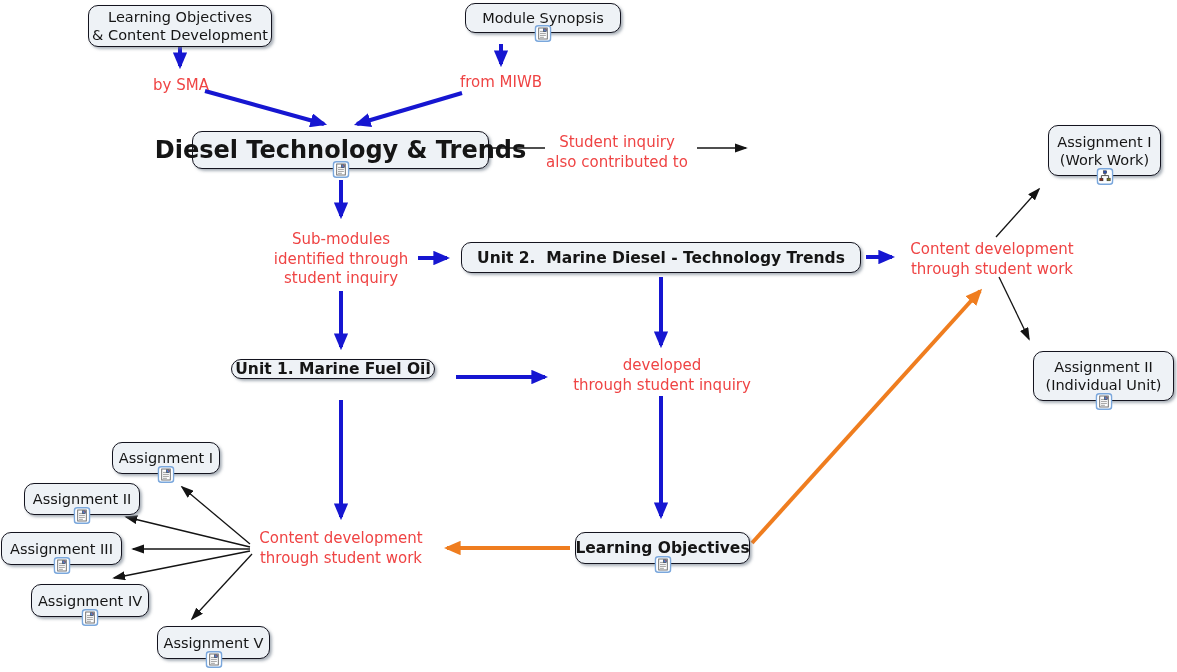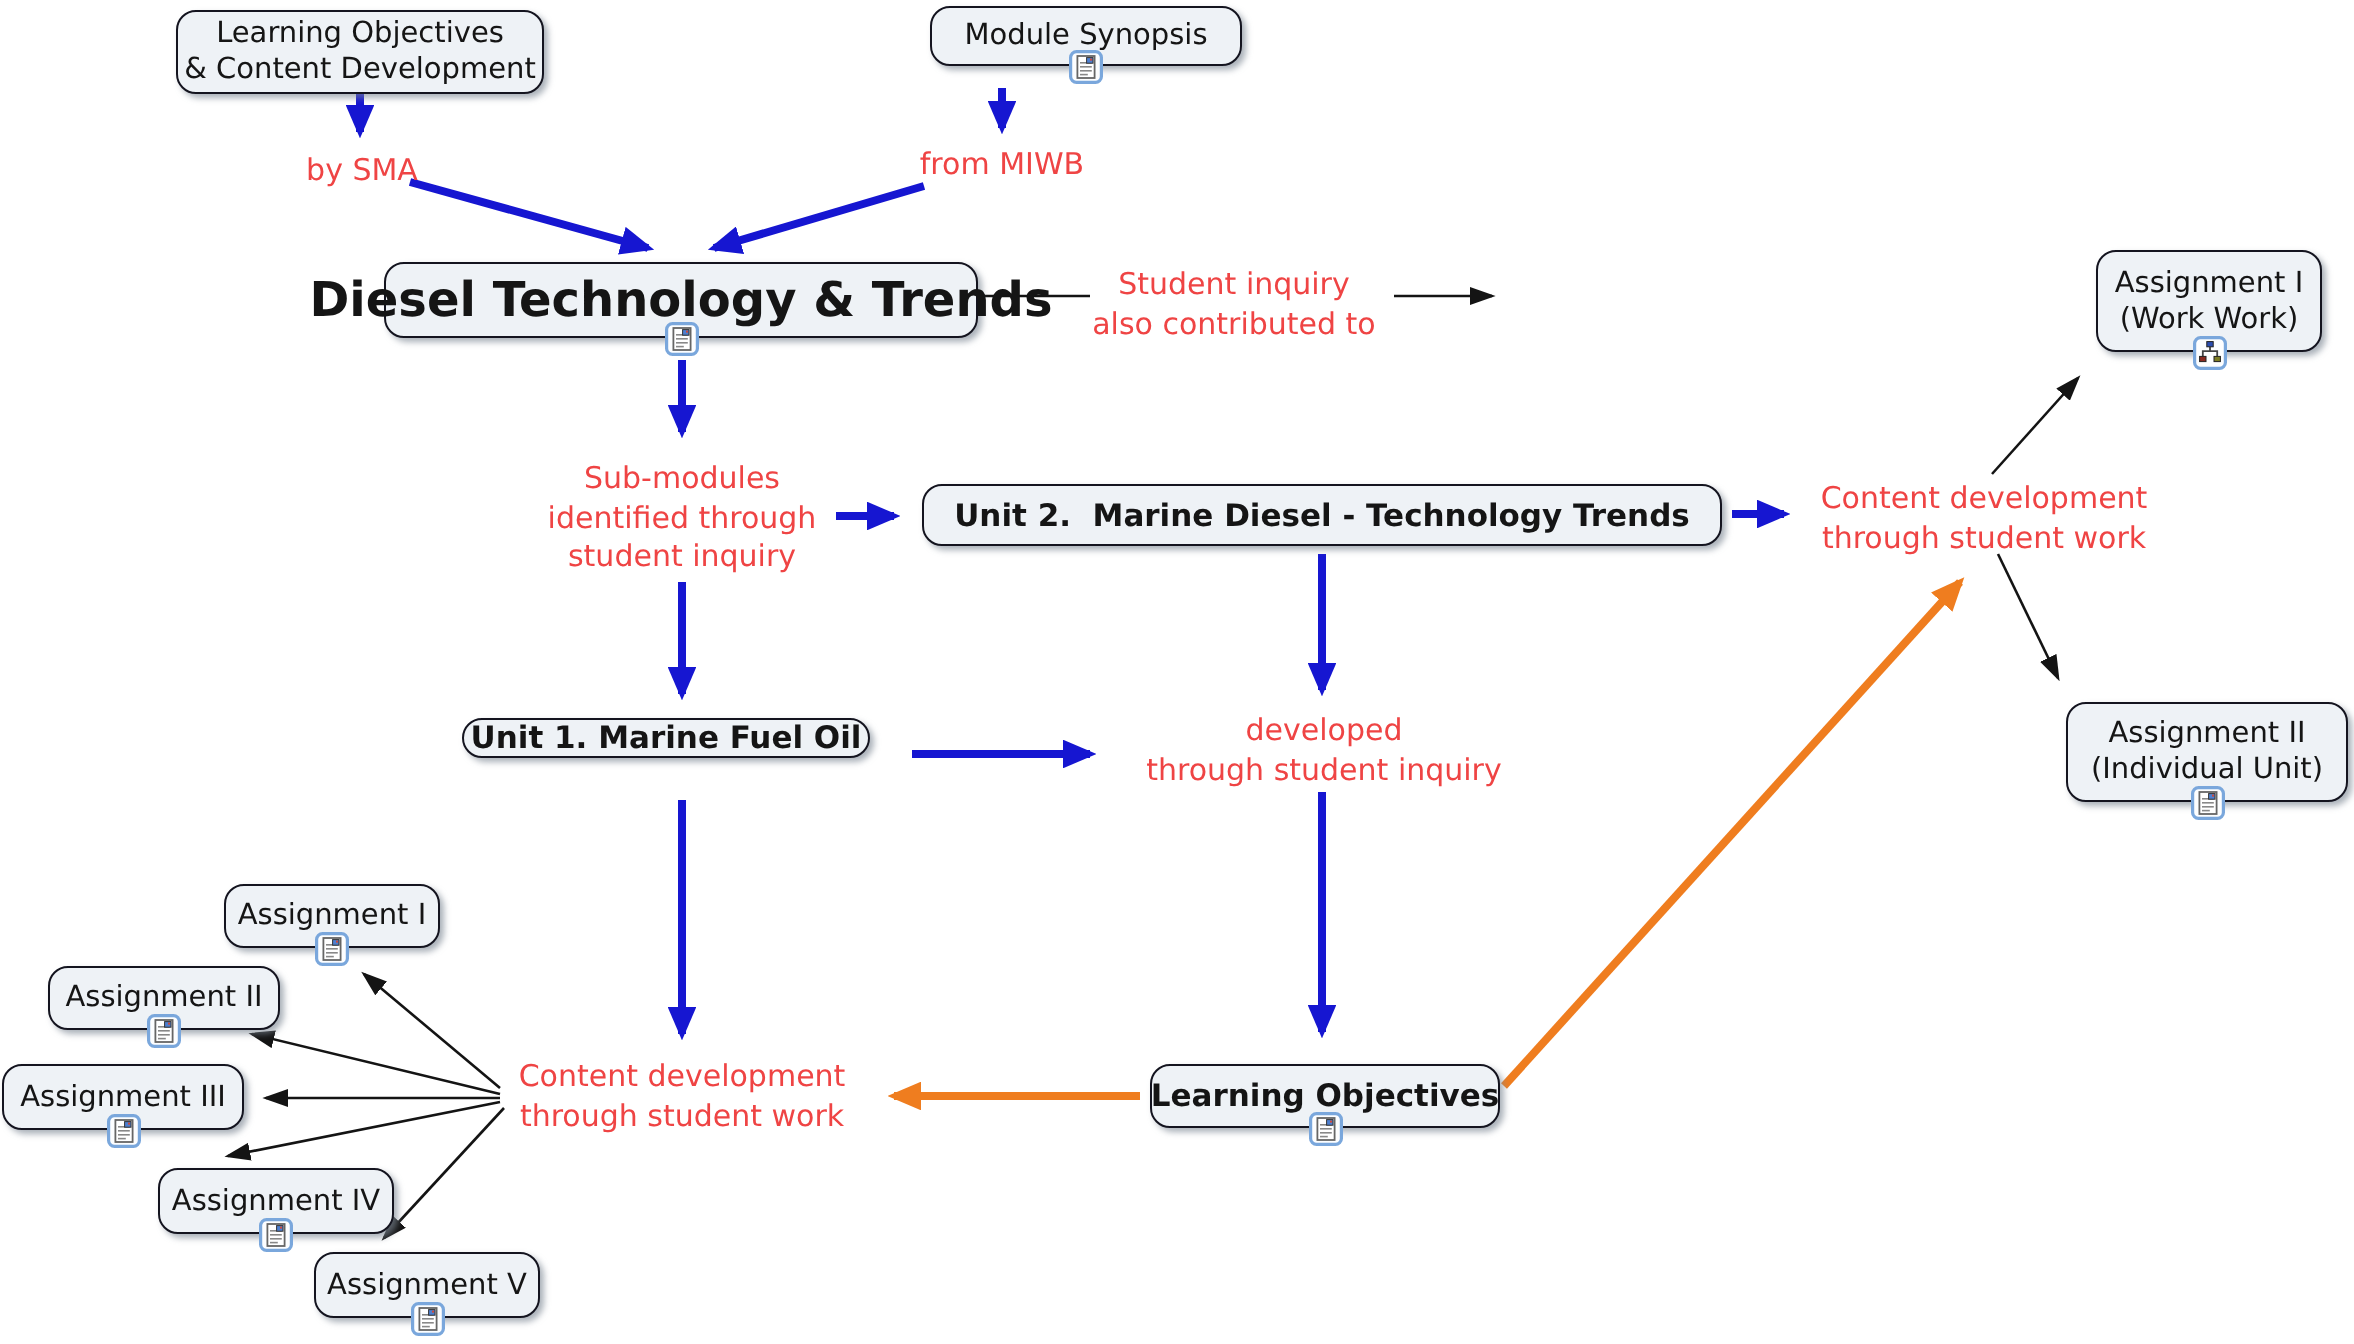--- a/index.html
+++ b/index.html
@@ -162,21 +162,21 @@
       </svg>
   </div>
 
   <div class="node" style="left:1px;top:532px;width:121px;height:33px;">
     <div class="line">Assignment III</div>
     <svg class="nicon">
         <use href="#icon-note"></use>
       </svg>
   </div>
 
-  <div class="node" style="left:31px;top:584px;width:118px;height:33px;margin-left:48px;">
+  <div class="node" style="left:31px;top:584px;width:118px;height:33px;">
     <div class="line">Assignment IV</div>
     <svg class="nicon">
         <use href="#icon-note"></use>
       </svg>
   </div>
 
   <div class="node" style="left:119px;top:626px;width:113px;height:33px;margin-left:38px;">
     <div class="line">Assignment V</div>
     <svg class="nicon">
         <use href="#icon-note"></use>

